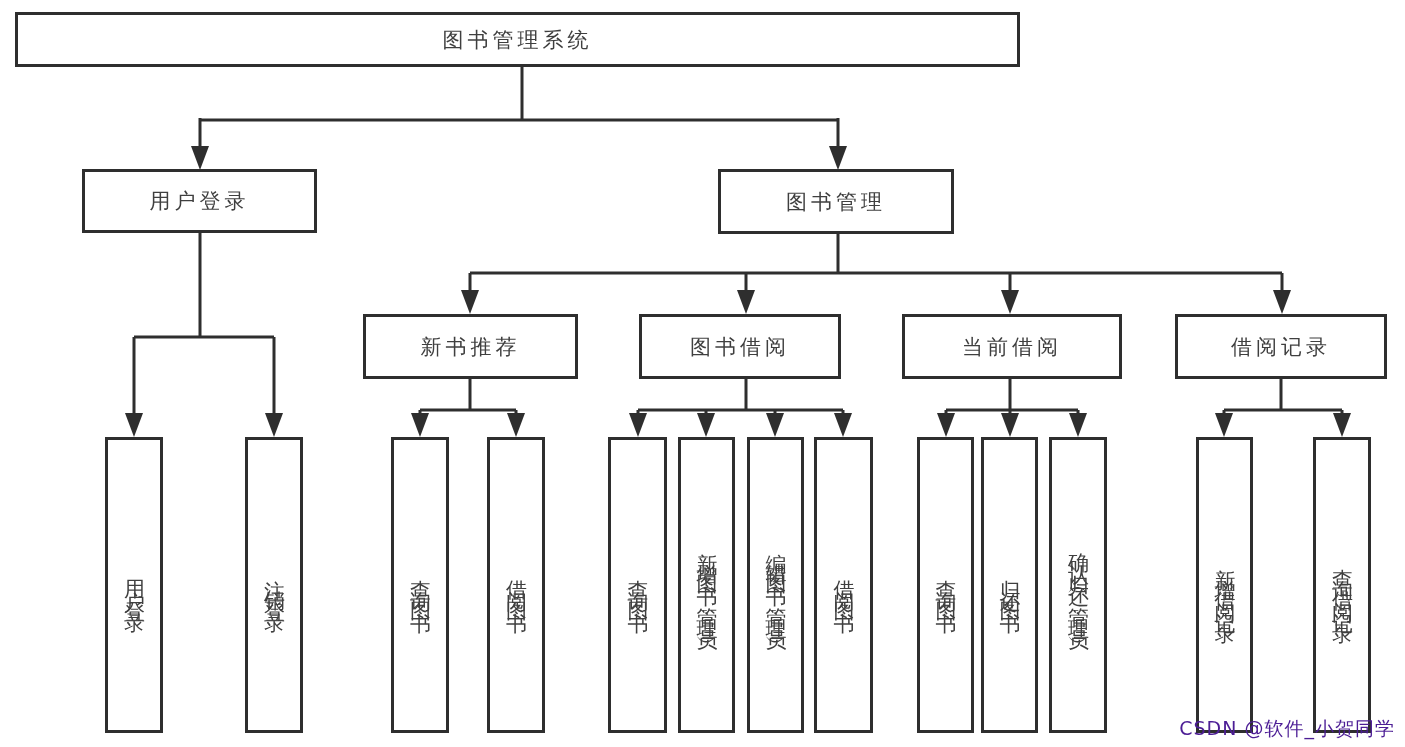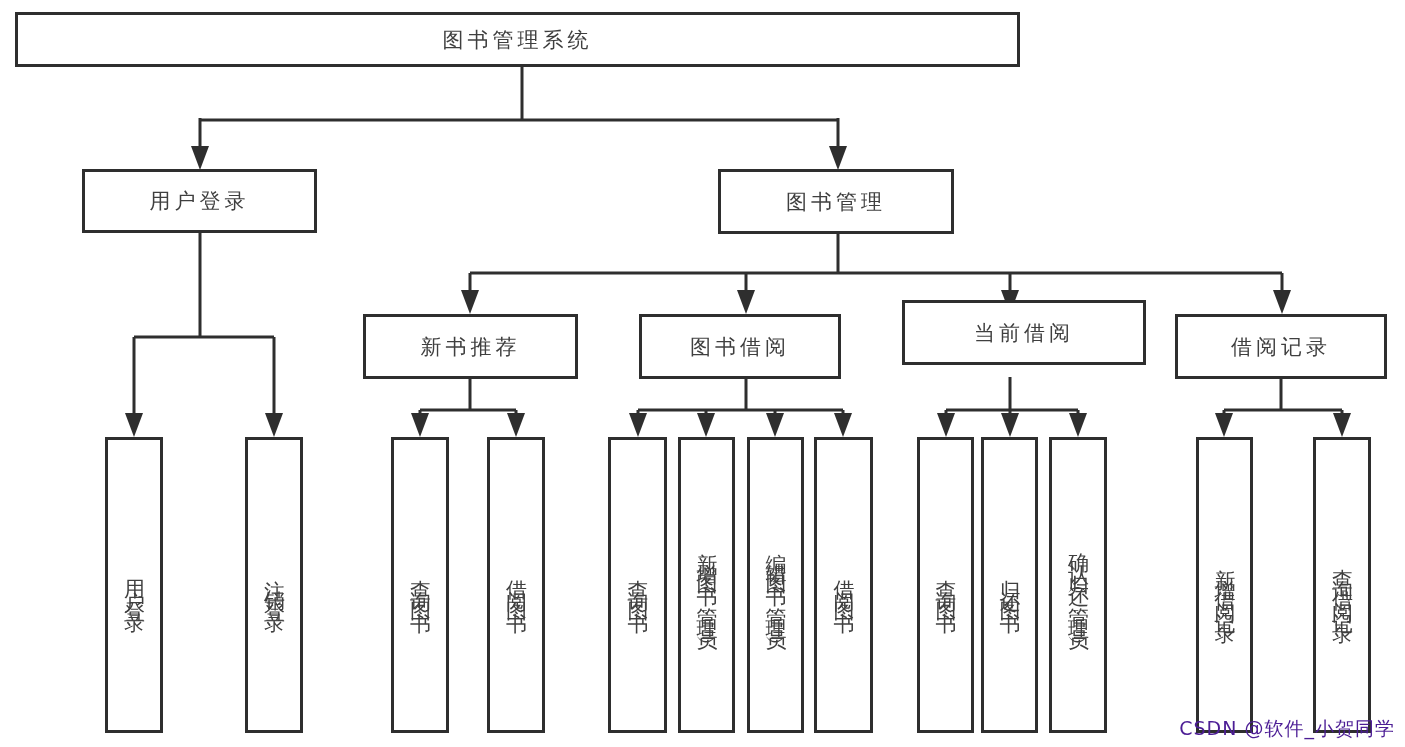--- a/index.html
+++ b/index.html
@@ -32,21 +32,21 @@
     font-size:21px;
     letter-spacing:11px;
     line-height:1;
   }
   
   .pos-root      {left:15px;  top:12px;  width:1005px; height:55px;}
   .pos-userlogin {left:82px;  top:169px; width:235px;  height:64px;}
   .pos-bookmgmt  {left:718px; top:169px; width:236px;  height:65px;}
   .pos-recommend {left:363px; top:314px; width:215px;  height:65px;}
   .pos-borrow    {left:639px; top:314px; width:202px;  height:65px;}
-  .pos-current   {left:902px; top:300px; width:244px;  height:65px;}
+  .pos-current   {left:902px; top:314px; width:220px;  height:65px;}
   .pos-records   {left:1175px;top:314px; width:212px;  height:65px;}
   
   .pos-l1 {left:105px; top:437px; width:58px; height:296px;}
   .pos-l2 {left:245px; top:437px; width:58px; height:296px;}
   .pos-l3 {left:391px; top:437px; width:58px; height:296px;}
   .pos-l4 {left:487px; top:437px; width:58px; height:296px;}
   .pos-l5 {left:608px; top:437px; width:59px; height:296px;}
   .pos-l6 {left:678px; top:437px; width:57px; height:296px;}
   .pos-l7 {left:747px; top:437px; width:57px; height:296px;}
   .pos-l8 {left:814px; top:437px; width:59px; height:296px;}

